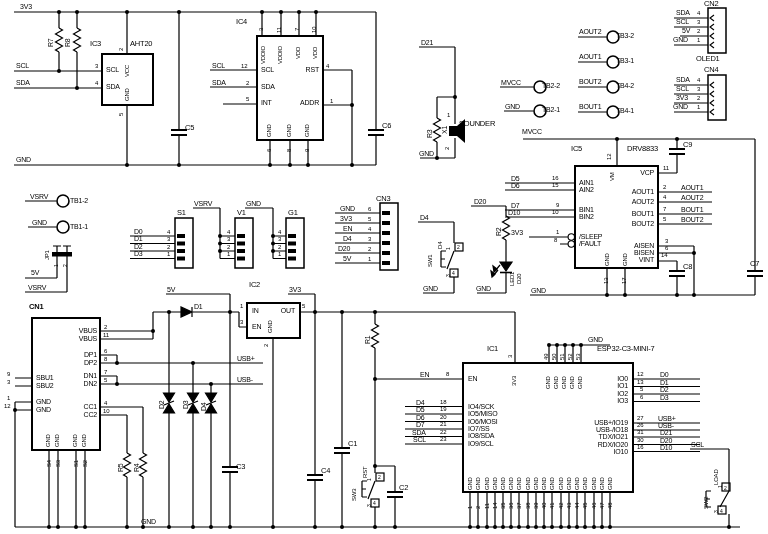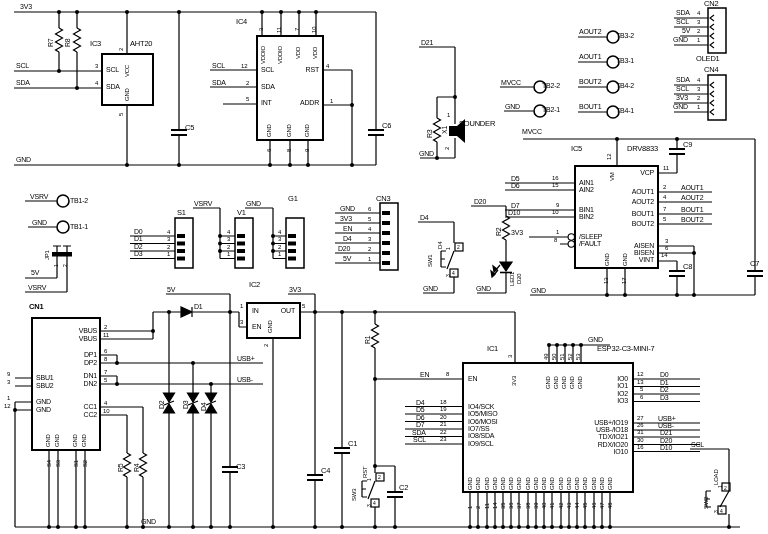--- a/index.html
+++ b/index.html
@@ -371,21 +371,21 @@
       <span class="lb t v" style="left: 54px; top: 267px;">1</span>
       <span class="lb t v" style="left: 63px; top: 267px;">2</span>
       <span class="lb" style="left: 31px; top: 269px;">5V</span>
       <span class="lb" style="left: 28px; top: 284px;">VSRV</span>
       <span class="lb" style="left: 134px; top: 228px;">D0</span>
       <span class="lb" style="left: 134px; top: 235px;">D1</span>
       <span class="lb" style="left: 134px; top: 243px;">D2</span>
       <span class="lb" style="left: 134px; top: 250px;">D3</span>
       <span class="lb r" style="left: 177px; top: 209px;">S1</span>
       <span class="lb r" style="left: 237px; top: 209px;">V1</span>
-      <span class="lb r" style="left: 288px; top: 195px;">G1</span>
+      <span class="lb r" style="left: 288px; top: 209px;">G1</span>
       <span class="lb s" style="left: 167px; top: 229px;">4</span>
       <span class="lb s" style="left: 167px; top: 236px;">3</span>
       <span class="lb s" style="left: 167px; top: 244px;">2</span>
       <span class="lb s" style="left: 167px; top: 251px;">1</span>
       <span class="lb s" style="left: 227px; top: 229px;">4</span>
       <span class="lb s" style="left: 227px; top: 236px;">3</span>
       <span class="lb s" style="left: 227px; top: 244px;">2</span>
       <span class="lb s" style="left: 227px; top: 251px;">1</span>
       <span class="lb s" style="left: 278px; top: 229px;">4</span>
       <span class="lb s" style="left: 278px; top: 236px;">3</span>

